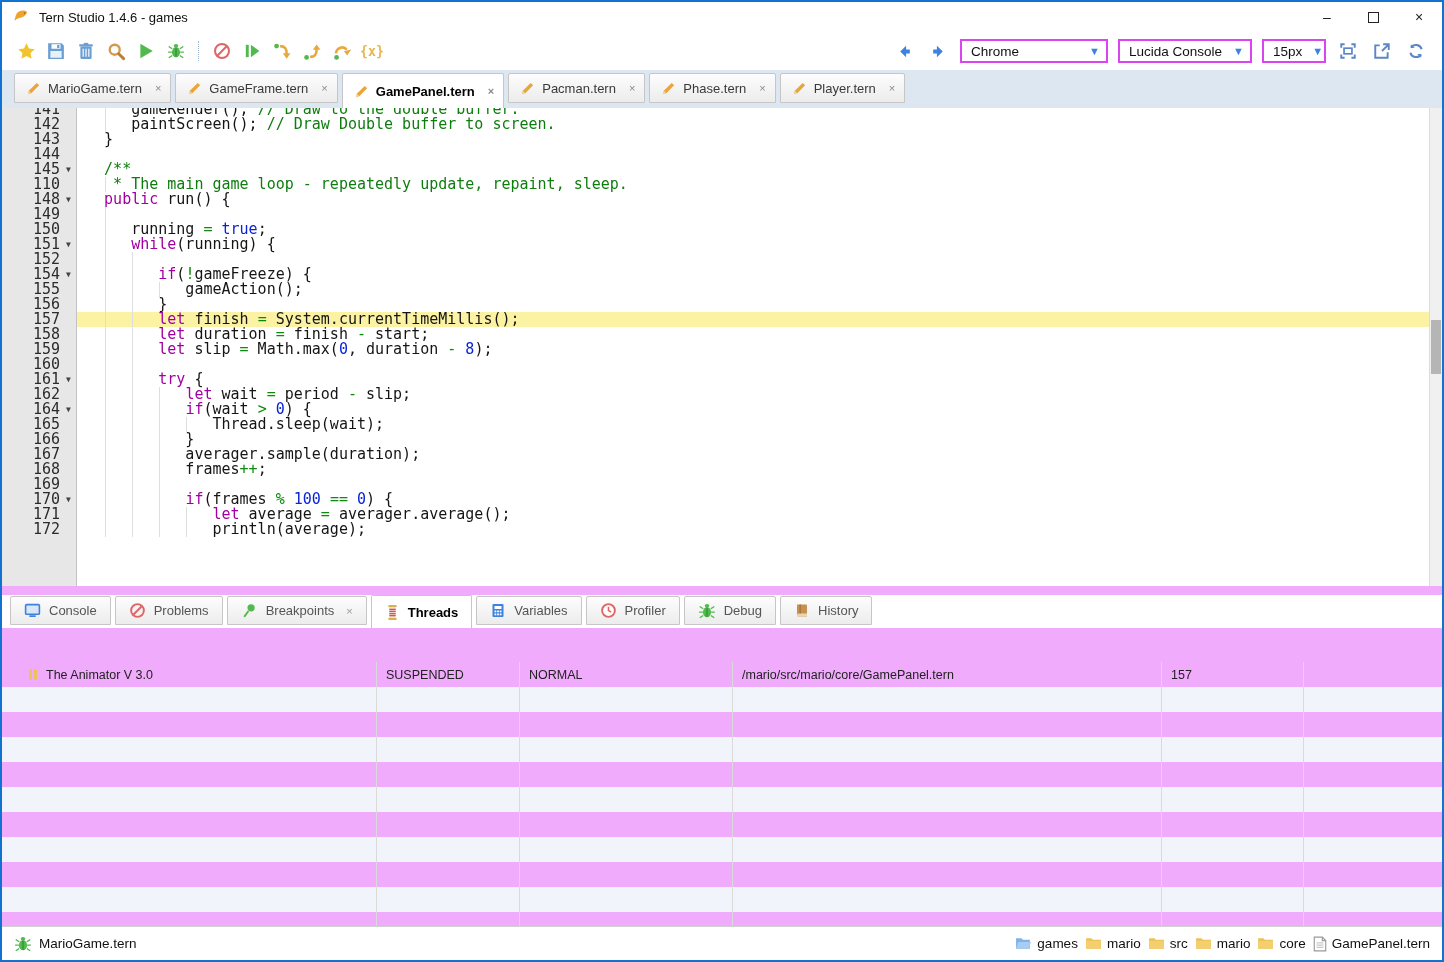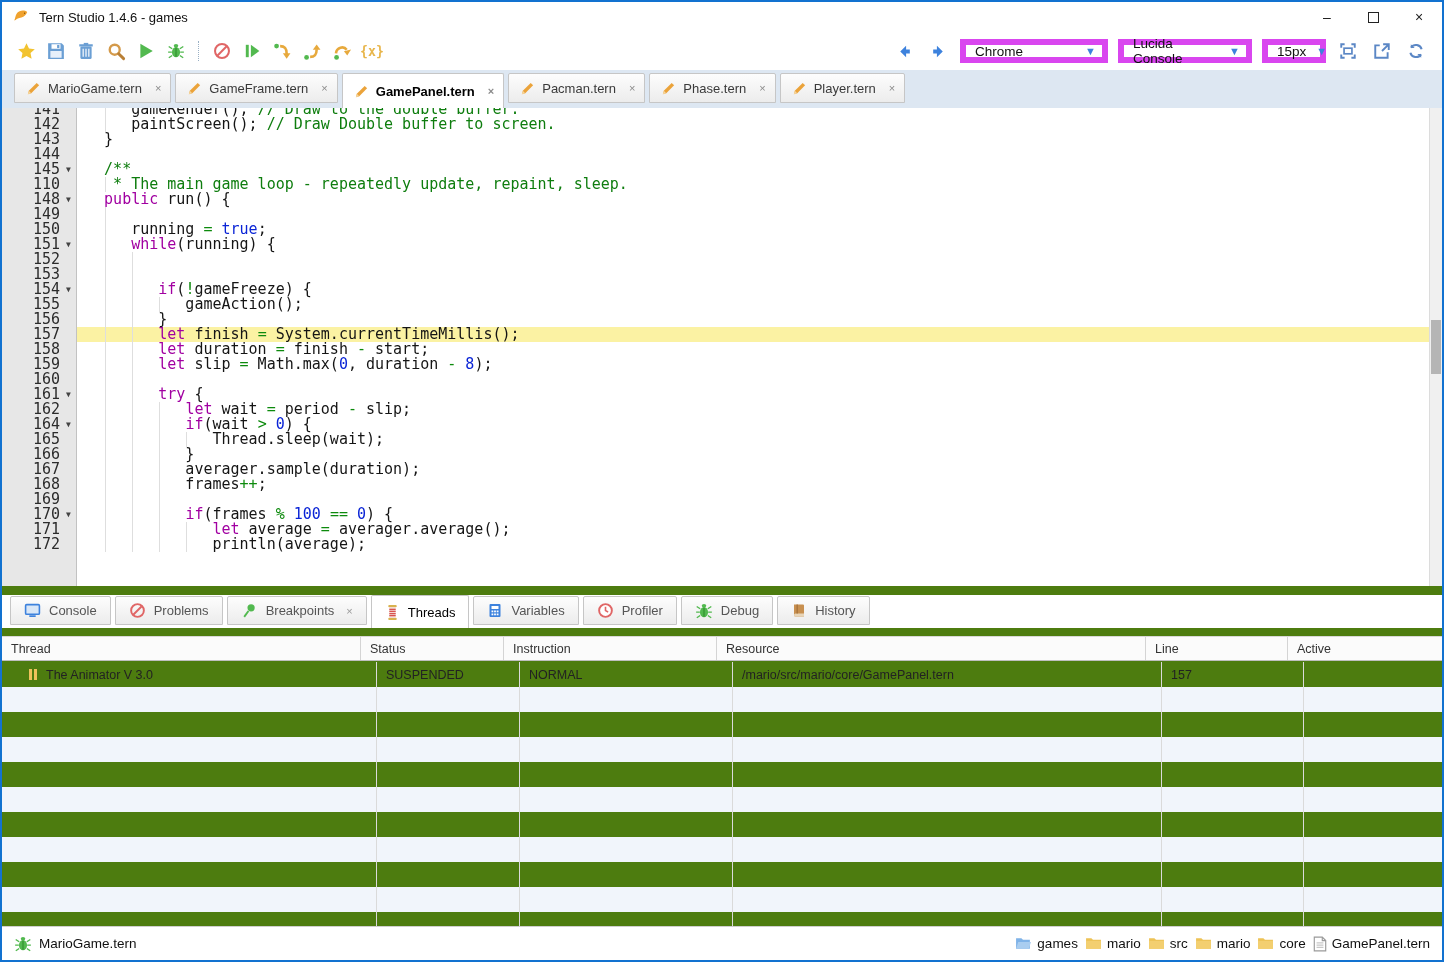--- a/index.html
+++ b/index.html
@@ -1,30 +1,30 @@
 <!DOCTYPE html>
 <html><head>
 <meta charset="utf-8">
 <style>
   html,body{margin:0;padding:0;background:#9aa7b4;font-family:"Liberation Sans","DejaVu Sans",sans-serif;}
-  .window{position:relative;width:1444px;height:962px;background:#4d7c0f;border:2px solid #1272d0;box-sizing:border-box;overflow:hidden;}
+  .window{position:relative;width:1444px;height:962px;background:#f0abfc;border:2px solid #1272d0;box-sizing:border-box;overflow:hidden;}
   
   .titlebar{position:absolute;top:0;left:0;right:0;height:30px;background:#fff;display:flex;align-items:center;}
   .app-icon{margin-left:10px;width:18px;height:18px;display:inline-flex;}
   .title-text{margin-left:9px;font-size:13px;color:#111;}
   .win-controls{margin-left:auto;display:flex;height:100%;}
   .win-btn{width:46px;height:100%;display:flex;align-items:center;justify-content:center;font-size:14px;color:#222;cursor:default;}
   .win-max-glyph{width:9px;height:9px;border:1px solid #222;display:inline-block;}
   
   .toolbar{position:absolute;top:30px;left:0;right:0;height:38px;background:#fff;display:flex;align-items:center;}
   .tb-left{display:flex;align-items:center;margin-left:12px;gap:6px;}
   .tbtn{width:24px;height:24px;display:flex;align-items:center;justify-content:center;}
   .tb-sep{width:1px;height:20px;border-left:1px dotted #9ab0c4;margin:0 4px;}
   .tb-right{margin-left:auto;display:flex;align-items:center;gap:10px;margin-right:14px;}
-  .select{height:24px;background:#fff;border:6px solid #d946ef;display:flex;align-items:center;font-size:13.5px;color:#111;padding:0 6px 0 9px;box-sizing:border-box;}
+  .select{height:24px;background:#fff;border:2px solid #d946ef;display:flex;align-items:center;font-size:13.5px;color:#111;padding:0 6px 0 9px;box-sizing:border-box;}
   .select .lbl{flex:1;}
   .sel-arrow{color:#3d82dd;font-size:11px;margin-left:10px;}
   .sel-browser{width:148px;}.sel-font{width:134px;}.sel-size{width:64px;}
   
   .filetabs{position:absolute;top:68px;left:0;right:0;height:38px;background:#dde7f2;display:flex;align-items:flex-end;padding-left:12px;box-sizing:border-box;gap:4px;}
   .ftab{display:flex;align-items:center;gap:7px;padding:0 9px 0 11px;height:28px;margin-bottom:5px;background:linear-gradient(#fdfdfd,#ececec);border:1px solid #c6c6c6;font-size:13px;color:#3a3a3a;border-radius:2px 2px 0 0;}
   .ftab .pencil{color:#e8962e;font-size:13px;}
   .ftab .closex{color:#8a8a8a;font-size:11px;margin-left:6px;}
   .ftab.active{background:#fff;height:34px;margin-bottom:0;border-bottom:none;font-weight:bold;color:#000;}
   
@@ -37,21 +37,21 @@
   .ccode{flex:1;position:relative;white-space:pre;color:#151515;}
   .ccode .txt{position:relative;z-index:2;}
   .guide{position:absolute;top:0;bottom:0;border-left:1px solid #dedede;z-index:1;}
   .crow.hl .ccode{background:#fbf2a3;}
   .s-pl{color:#151515;} .s-kw{color:#a100a1;} .s-cm{color:#0e7d0e;} .s-op{color:#0c8a0c;} .s-num{color:#0a24d6;}
   .vscroll{position:absolute;right:0;top:0;bottom:0;width:13px;background:#f0f0f0;border-left:1px solid #dcdcdc;box-sizing:border-box;}
   .vthumb{position:absolute;left:1px;right:1px;top:212px;height:54px;background:#b5b5b5;}
   
   .panelbar{position:absolute;top:593px;left:0;right:0;height:33px;background:#fff;display:flex;align-items:flex-end;padding-left:8px;box-sizing:border-box;gap:4px;}
   .ptab{display:flex;align-items:center;gap:8px;padding:0 13px;height:27px;margin-bottom:3px;background:linear-gradient(#fdfdfd,#ececec);border:1px solid #c6c6c6;font-size:13px;color:#555;border-radius:2px 2px 0 0;}
-  .ptab.active{background:#fff;height:32px;margin-bottom:0;border-bottom:none;font-weight:normal;color:#000;}
+  .ptab.active{background:#fff;height:32px;margin-bottom:0;border-bottom:none;font-weight:bold;color:#000;}
   .ptab .closex{color:#999;font-size:11px;margin-left:4px;}
   
   .theader{position:absolute;top:634px;left:0;right:0;height:25px;background:#fbfbfb;border-top:1px solid #d8d8d8;border-bottom:1px solid #bfbfbf;display:flex;box-sizing:border-box;}
   .thcell{font-size:12.5px;color:#333;display:flex;align-items:center;padding-left:9px;box-sizing:border-box;border-left:1px solid #d4d4d4;}
   .thcell:first-child{border-left:none;}
   .tbody{position:absolute;top:660px;left:0;right:0;height:268px;overflow:hidden;}
   .trow{display:flex;height:25px;}
   .trow:nth-child(even){background:#f1f5fb;}
   .tcell{font-size:12.5px;color:#222;display:flex;align-items:center;padding-left:9px;box-sizing:border-box;border-left:1px solid #dadada;overflow:hidden;white-space:nowrap;}
   .tcell:first-child{border-left:none;margin-left:16px;}
@@ -363,25 +363,20 @@
           <span class="gnum">151</span>
           <span class="gfold">▼</span>
           <span class="ccode"><span class="guide" style="left: 28.105px;"></span><span class="txt"><span class="s-pl">      </span><span class="s-kw">while</span><span class="s-pl">(running) {</span></span></span>
         </div>
         <div class="crow">
           <span class="gnum">152</span>
           <span class="gfold"></span>
           <span class="ccode"><span class="guide" style="left: 28.105px;"></span><span class="guide" style="left: 55.21px;"></span></span>
         </div>
         <div class="crow">
-          <span class="gnum">153</span>
-          <span class="gfold"></span>
-          <span class="ccode"><span class="guide" style="left: 28.105px;"></span><span class="guide" style="left: 55.21px;"></span><span class="txt"></span></span>
-        </div>
-        <div class="crow">
           <span class="gnum">154</span>
           <span class="gfold">▼</span>
           <span class="ccode"><span class="guide" style="left: 28.105px;"></span><span class="guide" style="left: 55.21px;"></span><span class="txt"><span class="s-pl">         </span><span class="s-kw">if</span><span class="s-pl">(</span><span class="s-op">!</span><span class="s-pl">gameFreeze) {</span></span></span>
         </div>
         <div class="crow">
           <span class="gnum">155</span>
           <span class="gfold"></span>
           <span class="ccode"><span class="guide" style="left: 28.105px;"></span><span class="guide" style="left: 55.21px;"></span><span class="guide" style="left: 82.315px;"></span><span class="txt"><span class="s-pl">            gameAction();</span></span></span>
         </div>
         <div class="crow">
@@ -552,28 +547,20 @@
           <svg width="16" height="17" viewBox="0 0 16 16">
             <path d="M3 2h9a1 1 0 0 1 1 1v11H4.5A1.5 1.5 0 0 1 3 12.5z" fill="#c89050"></path>
             <path d="M3 12.5A1.5 1.5 0 0 1 4.5 11H13v3H4.5A1.5 1.5 0 0 1 3 12.5z" fill="#e8d5b8"></path>
             <rect x="5.5" y="2" width="1.4" height="9" fill="#a8753c"></rect>
           </svg>
         </span>
         <span>History</span>
       </div>
     </div>
 
-  <div class="theader">
-      <div class="thcell" style="width: 358px; flex: 0 0 358px;">Thread</div>
-      <div class="thcell" style="width: 143px; flex: 0 0 143px;">Status</div>
-      <div class="thcell" style="width: 213px; flex: 0 0 213px;">Instruction</div>
-      <div class="thcell" style="width: 429px; flex: 0 0 429px;">Resource</div>
-      <div class="thcell" style="width: 142px; flex: 0 0 142px;">Line</div>
-      <div class="thcell" style="width: 159px; flex: 1 1 0%;">Active</div>
-    </div>
   <div class="tbody">
       <div class="trow">
         <div class="tcell" style="width: 358px; flex: 0 0 358px;">
           <span class="pause-ic">
             <i></i>
             <i></i>
           </span>
           <span>The Animator V 3.0</span>
         </div>
         <div class="tcell" style="width: 143px; flex: 0 0 143px;">

